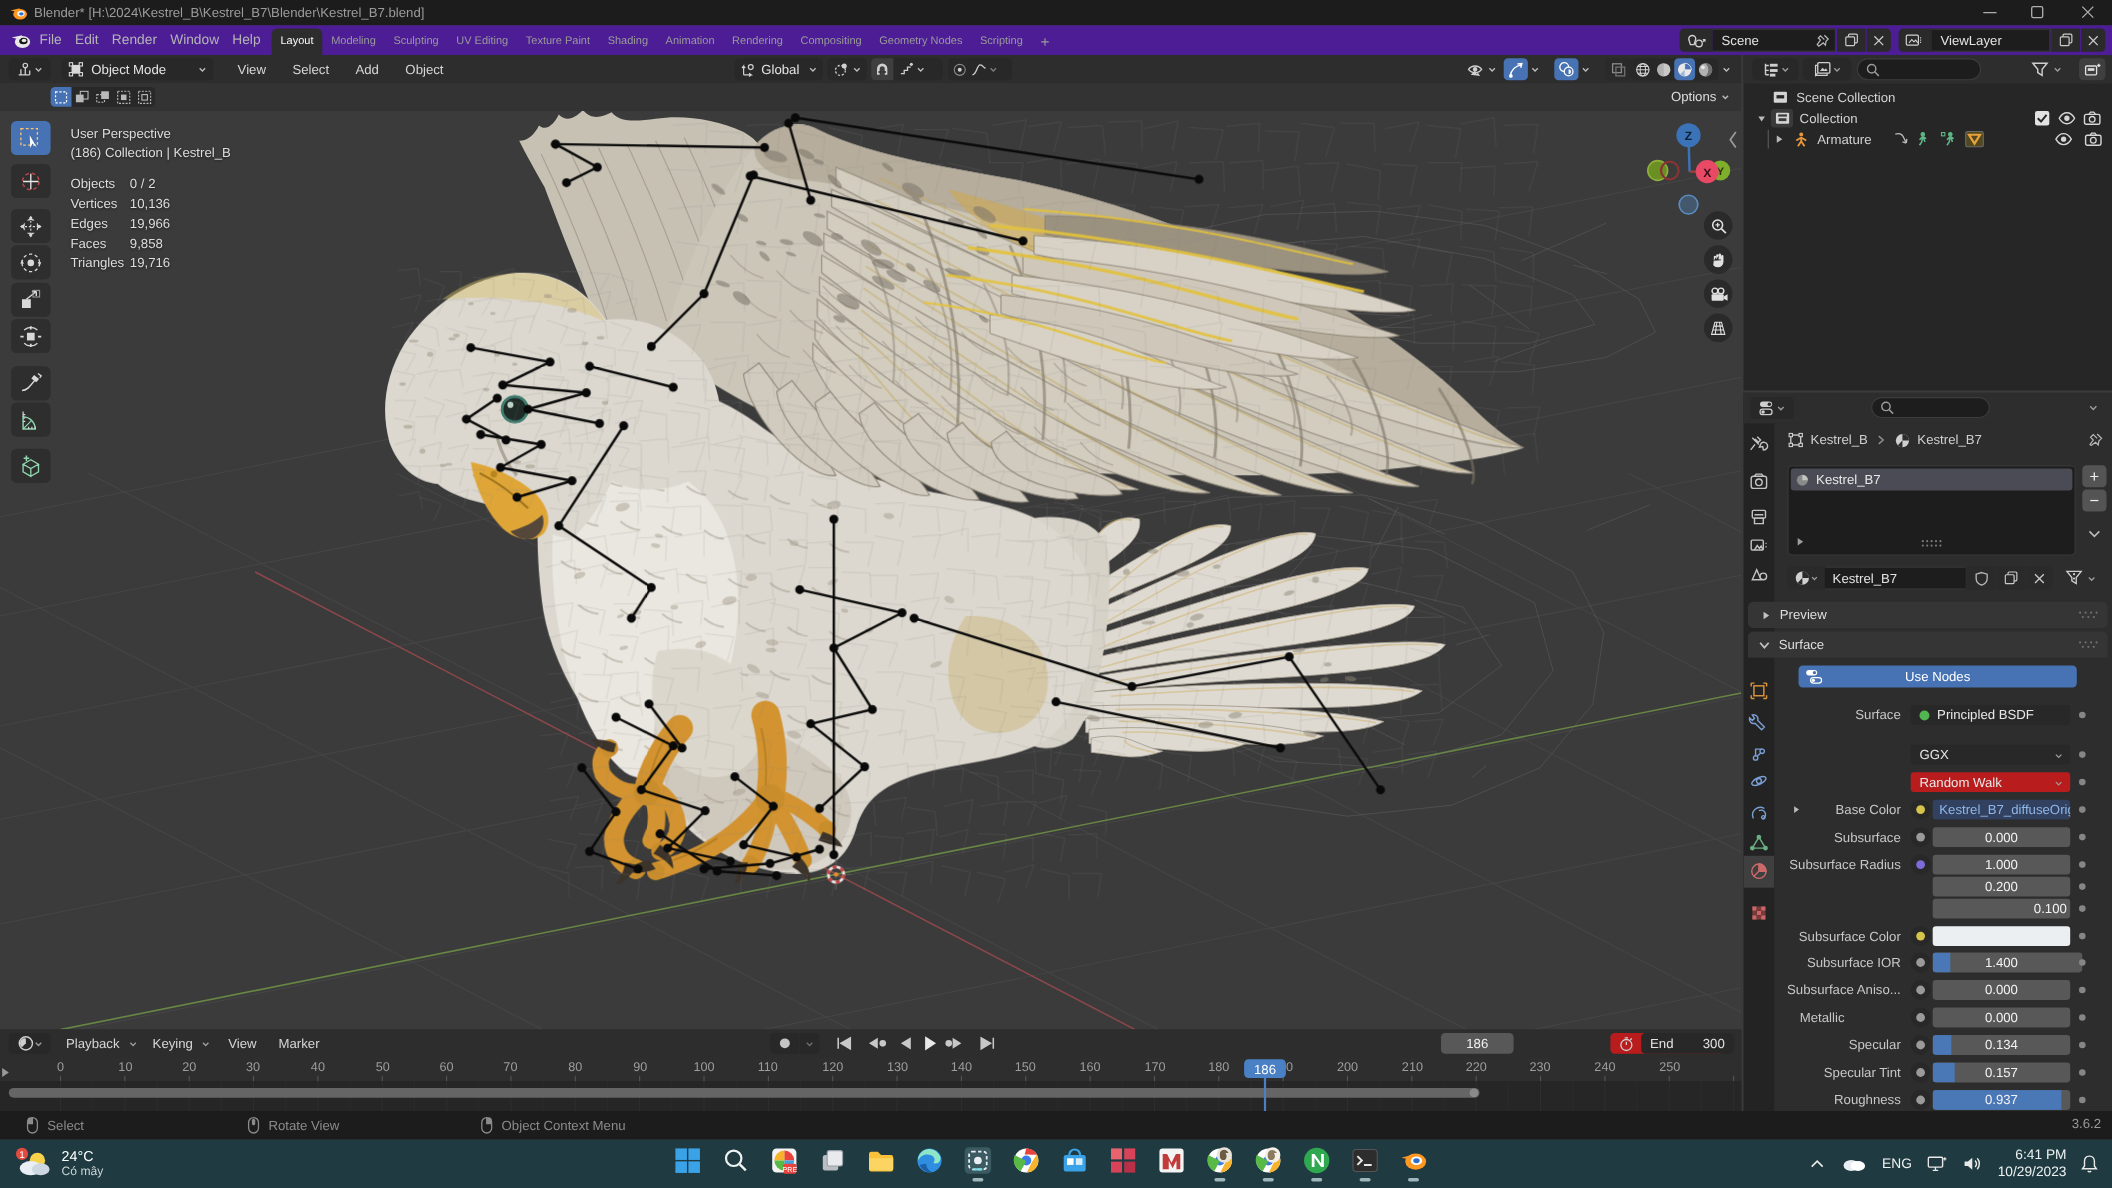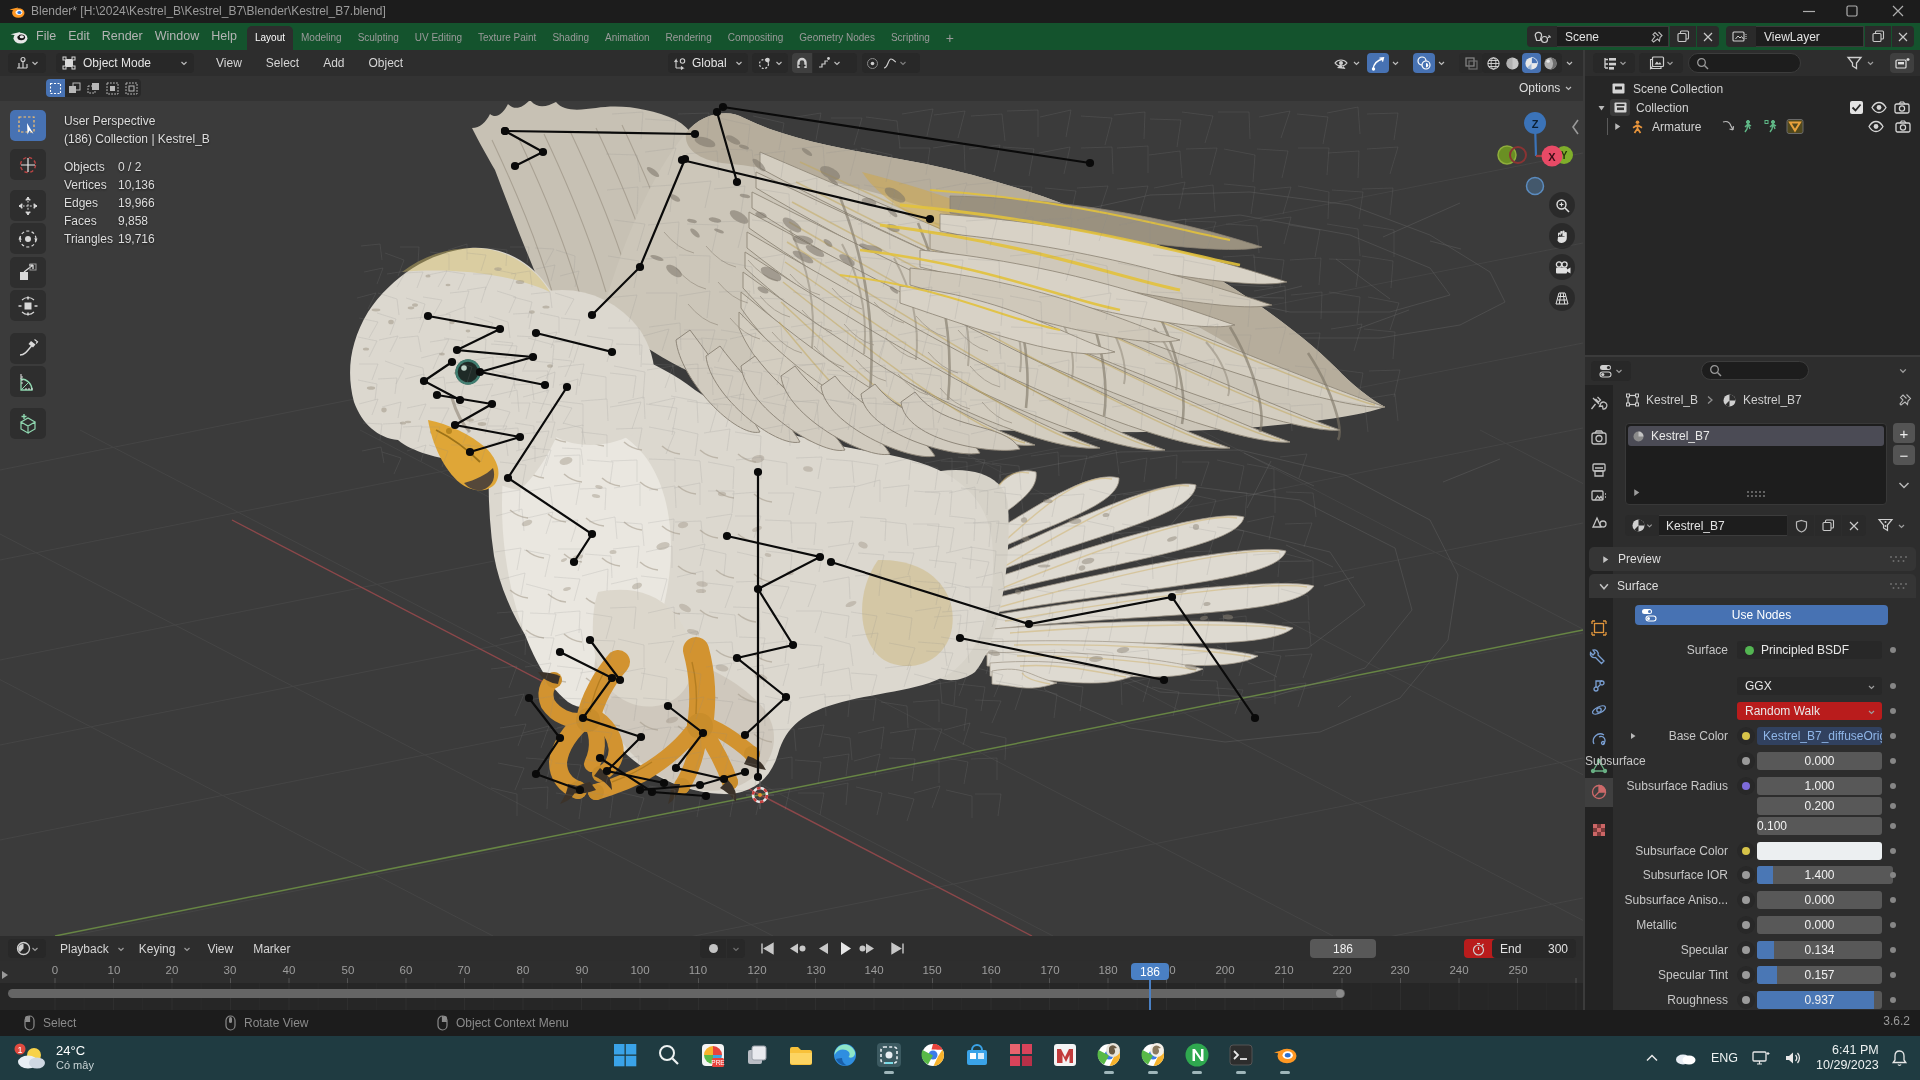--- a/index.html
+++ b/index.html
@@ -3,21 +3,21 @@
 <meta charset="utf-8">
 <style>
   * { margin:0; padding:0; box-sizing:border-box; }
   html,body { width:1920px; height:1080px; overflow:hidden; background:#3b3b3b;
     font-family:"Liberation Sans", sans-serif; font-size:12px; color:#c8c8c8; }
   .abs { position:absolute; }
   #stage { position:relative; width:1920px; height:1080px; }
   
   #titlebar { position:absolute; left:0; top:0; width:1920px; height:23px; background:#1c1c1c; color:#989898; }
   
-  #topbar { position:absolute; left:0; top:23px; width:1920px; height:27px; background:#14532d; color:#b4b4b4;text-decoration:underline; }
+  #topbar { position:absolute; left:0; top:23px; width:1920px; height:27px; background:#4c1d95; color:#b4b4b4;text-decoration:underline; }
   .menuitem { display:inline-block; padding:0 6px; line-height:27px; font-size:12.5px; }
   .tab { display:inline-block; padding:0 8px; line-height:24px; margin-top:3px; border-radius:5px 5px 0 0; color:#9a9a9a; font-size:10px;}
   .tab.active { background:#2d2d2d; color:#fdfdfd; }
   
   #hdr1 { position:absolute; left:0; top:50px; width:1583px; height:26px; background:#2d2d2d; }
   #hdr2 { position:absolute; left:0; top:76px; width:1583px; height:25px; background:#333333; }
   
   #viewport { position:absolute; left:0; top:101px; width:1583px; height:835px; background:#3b3b3b; overflow:hidden; }
   
   #outliner { position:absolute; left:1585px; top:50px; width:335px; height:305px; background:#262626; }
@@ -1980,42 +1980,42 @@
 <div class="abs" style="left:305px;top:351px;width:6px;height:6px;border-radius:3px;background:#868686"></div>
 <svg class="abs" style="left:44px;top:375px" width="8" height="8" viewBox="0 0 8 8">
           <path d="M2 1 L6.5 4 L2 7 Z" fill="#b9b9b9"></path>
         </svg>
 <div class="abs" style="left:0;top:372px;width:143px;text-align:right;color:#c7c7c7;white-space:nowrap">Base Color</div>
 <div class="abs row" style="left:152px;top:370px;width:18px;height:18px;background:#282828;border-radius:9px;justify-content:center">
           <div style="width:8px;height:8px;border-radius:4px;background:#d6c349"></div>
         </div>
 <div class="abs row" style="left:172px;top:370px;width:125px;height:18px;background:#31415f;border-radius:3px;padding-left:6px;color:#8fb6e8;white-space:nowrap;overflow:hidden">Kestrel_B7_diffuseOrig...</div>
 <div class="abs" style="left:305px;top:376px;width:6px;height:6px;border-radius:3px;background:#868686"></div>
-<div class="abs" style="left:0;top:397px;width:143px;text-align:left;color:#c7c7c7;white-space:nowrap">Subsurface</div>
+<div class="abs" style="left:0;top:397px;width:143px;text-align:right;color:#c7c7c7;white-space:nowrap">Subsurface</div>
 <div class="abs row" style="left:152px;top:395px;width:18px;height:18px;background:#282828;border-radius:9px;justify-content:center">
           <div style="width:8px;height:8px;border-radius:4px;background:#9a9a9a"></div>
         </div>
 <div class="abs" style="left:172px;top:395px;width:125px;height:18px;background:#585858;border-radius:3px;overflow:hidden">
           <div style="position:absolute;left:0;top:2px;width:125px;text-align:center;color:#f2f2f2">0.000</div>
         </div>
 <div class="abs" style="left:305px;top:401px;width:6px;height:6px;border-radius:3px;background:#868686"></div>
 <div class="abs" style="left:0;top:422px;width:143px;text-align:right;color:#c7c7c7;white-space:nowrap">Subsurface Radius</div>
 <div class="abs row" style="left:152px;top:420px;width:18px;height:18px;background:#282828;border-radius:9px;justify-content:center">
           <div style="width:8px;height:8px;border-radius:4px;background:#7d6bd9"></div>
         </div>
 <div class="abs" style="left:172px;top:420px;width:125px;height:18px;background:#585858;border-radius:3px;overflow:hidden">
           <div style="position:absolute;left:0;top:2px;width:125px;text-align:center;color:#f2f2f2">1.000</div>
         </div>
 <div class="abs" style="left:305px;top:426px;width:6px;height:6px;border-radius:3px;background:#868686"></div>
 <div class="abs" style="left:172px;top:440px;width:125px;height:18px;background:#585858;border-radius:3px;overflow:hidden">
           <div style="position:absolute;left:0;top:2px;width:125px;text-align:center;color:#f2f2f2">0.200</div>
         </div>
 <div class="abs" style="left:305px;top:446px;width:6px;height:6px;border-radius:3px;background:#868686"></div>
 <div class="abs" style="left:172px;top:460px;width:125px;height:18px;background:#585858;border-radius:3px;overflow:hidden">
-          <div style="position:absolute;left:0;top:2px;width:122px;text-align:left;color:#f2f2f2">0.100</div>
+          <div style="position:absolute;left:0;top:2px;width:122px;text-align:right;color:#f2f2f2">0.100</div>
         </div>
 <div class="abs" style="left:305px;top:466px;width:6px;height:6px;border-radius:3px;background:#868686"></div>
 <div class="abs" style="left:0;top:487px;width:143px;text-align:right;color:#c7c7c7;white-space:nowrap">Subsurface Color</div>
 <div class="abs row" style="left:152px;top:485px;width:18px;height:18px;background:#282828;border-radius:9px;justify-content:center">
           <div style="width:8px;height:8px;border-radius:4px;background:#d6c349"></div>
         </div>
 <div class="abs" style="left:172px;top:485px;width:125px;height:18px;background:#eceff1;border-radius:3px"></div>
 <div class="abs" style="left:305px;top:491px;width:6px;height:6px;border-radius:3px;background:#868686"></div>
 <div class="abs" style="left:0;top:511px;width:143px;text-align:right;color:#c7c7c7;white-space:nowrap">Subsurface IOR</div>
 <div class="abs row" style="left:152px;top:509px;width:18px;height:18px;background:#282828;border-radius:9px;justify-content:center">

